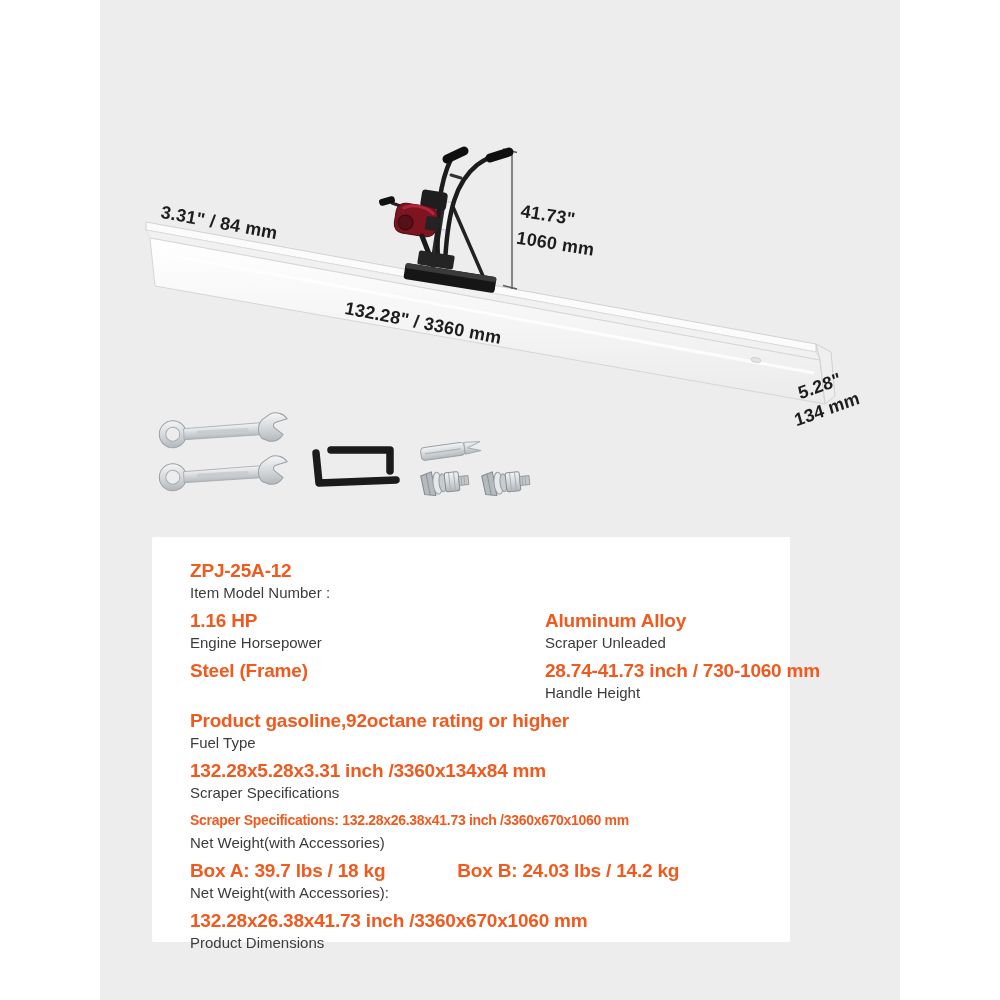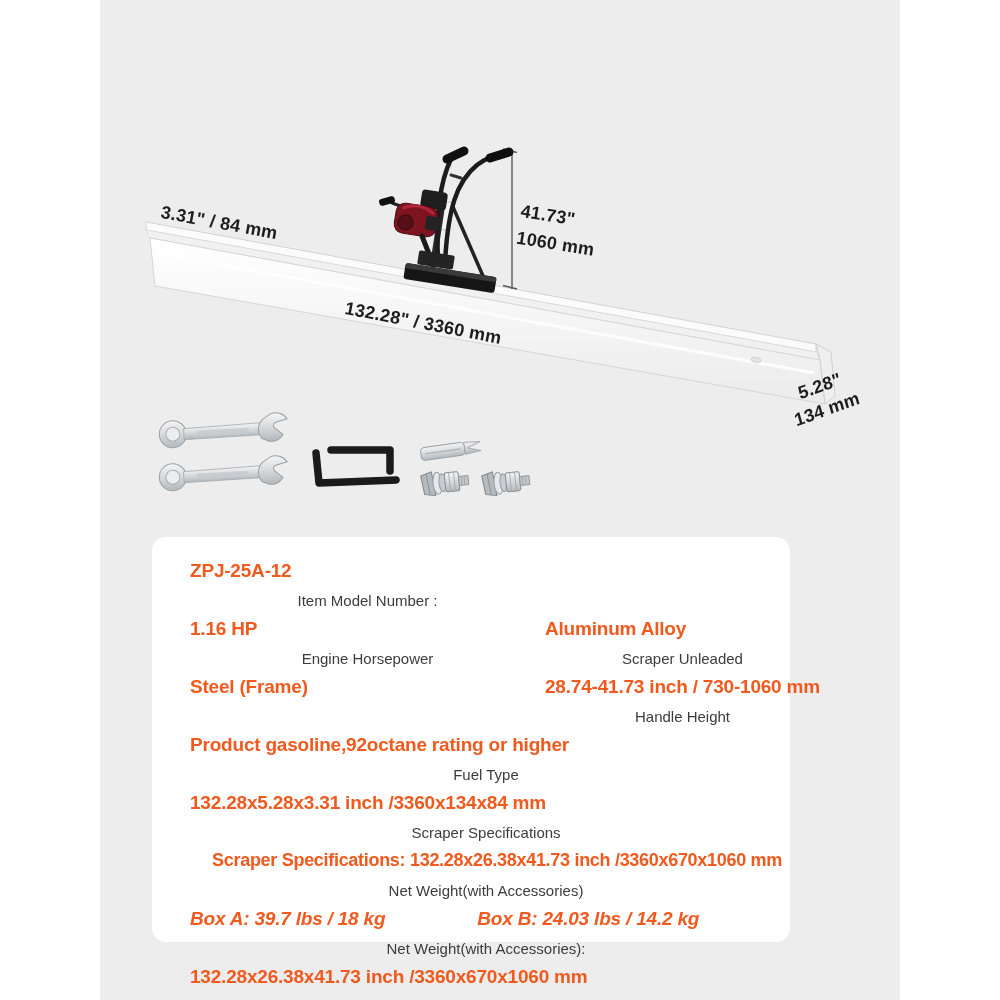--- a/index.html
+++ b/index.html
@@ -22,34 +22,34 @@
   }
   .dim-thickness{left:63px;top:202px;font-size:18px;transform:rotate(10.5deg);transform-origin:left top;}
   .dim-length{left:247px;top:298px;font-size:18px;transform:rotate(11deg);transform-origin:left top;}
   .dim-height{left:423px;top:198px;font-size:18px;line-height:27px;transform:rotate(9deg);transform-origin:left top;}
   .dim-width{left:685px;top:386px;font-size:18px;line-height:24px;transform:rotate(-20deg) skewX(-4deg);transform-origin:left top;}
   .dim-width .l1{padding-left:11px;}
 
   
   .panel{
     position:absolute;left:52px;top:537px;width:638px;height:405px;
-    background:#ffffff;border-radius:14px;
+    background:#ffffff;border-radius:2px;
     padding:23px 8px 0 38px;box-sizing:border-box;
   }
   .spec-grid{display:grid;grid-template-columns:355px auto;}
   .cell{margin-bottom:9px;}
   .spec-value{
     font-size:19px;line-height:21px;font-weight:700;color:#f05a1e;
     white-space:nowrap;letter-spacing:-0.2px;
   }
-  .spec-value.tight{font-size:18px;letter-spacing:-0.3px;text-align:right;}
+  .spec-value.tight{font-size:14px;letter-spacing:-0.3px;}
   .spec-label{
-    font-size:15px;line-height:16px;color:#3c3c3c;margin-top:12px;white-space:nowrap;text-align:center;
-  }
-  .box-row{display:flex;gap:92px;font-style:italic;}
+    font-size:15px;line-height:16px;color:#3c3c3c;margin-top:4px;white-space:nowrap;
+  }
+  .box-row{display:flex;gap:72px;}
 </style>
 </head>
 <body>
 
 <div class="page">
   <div class="stage">
 
     <svg class="scene-svg" width="800" height="535" viewBox="0 0 800 535">
       <defs>
         <linearGradient id="faceGrad" x1="0" y1="0" x2="0" y2="1">

